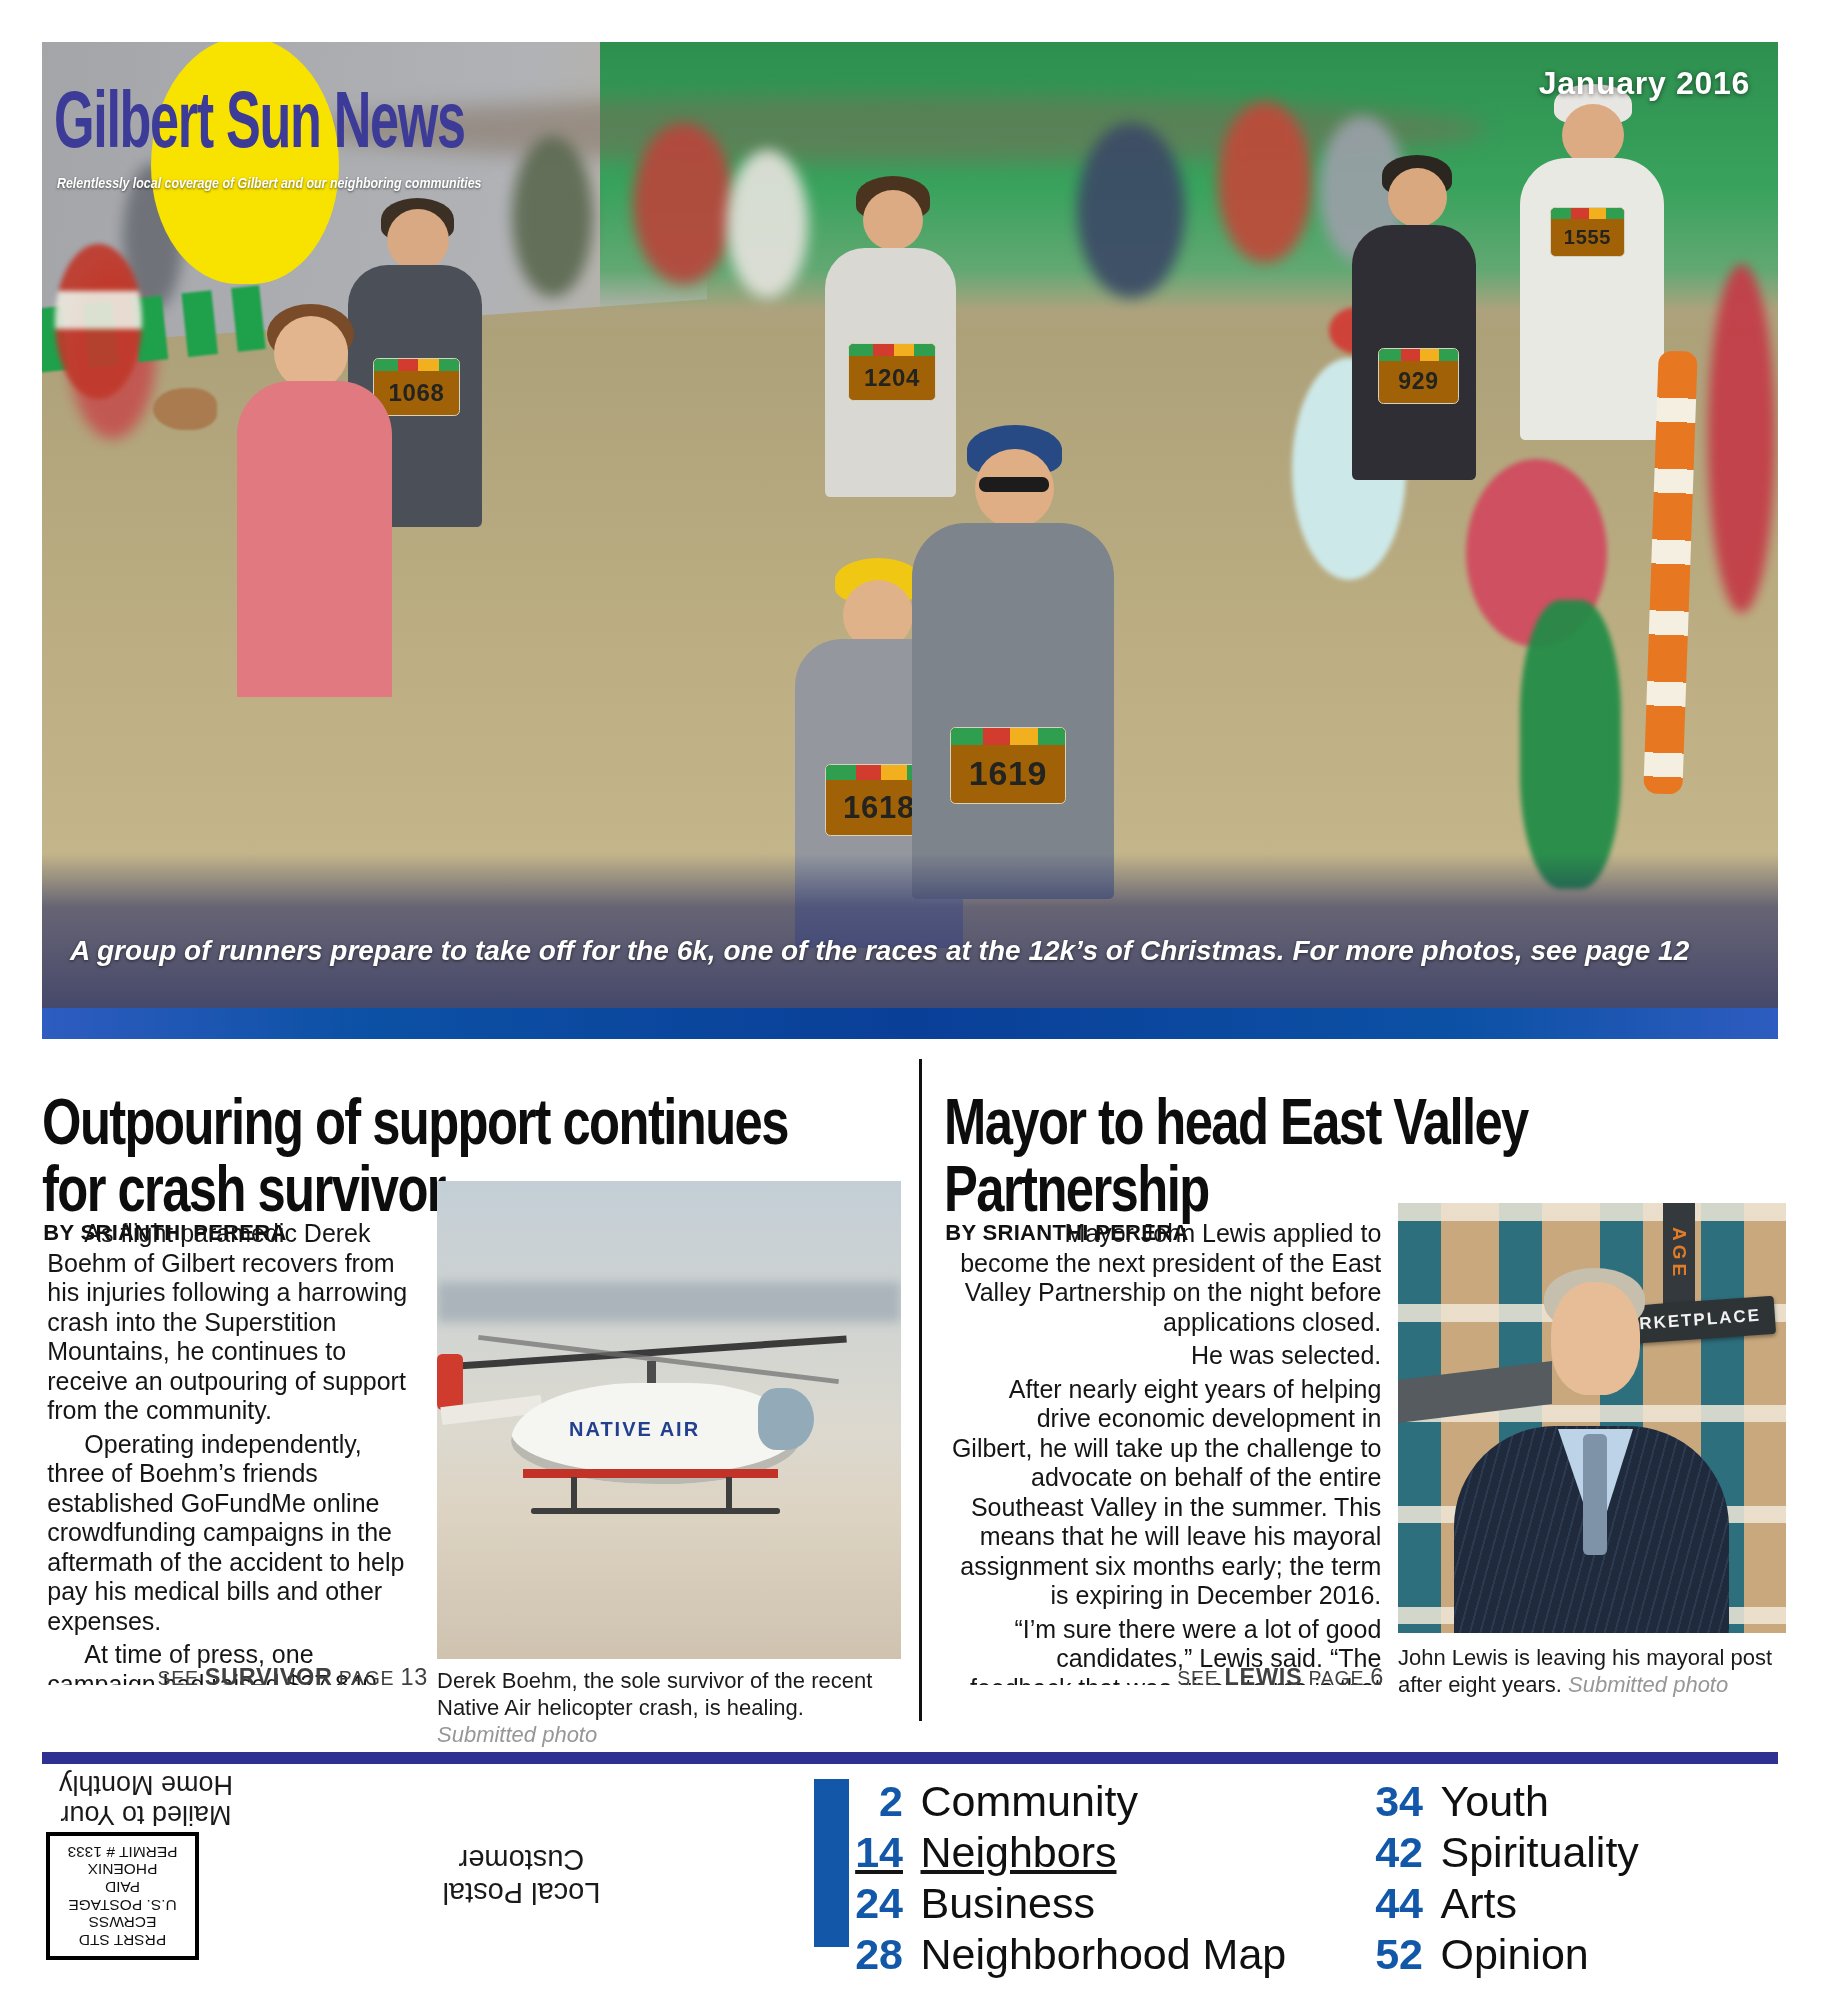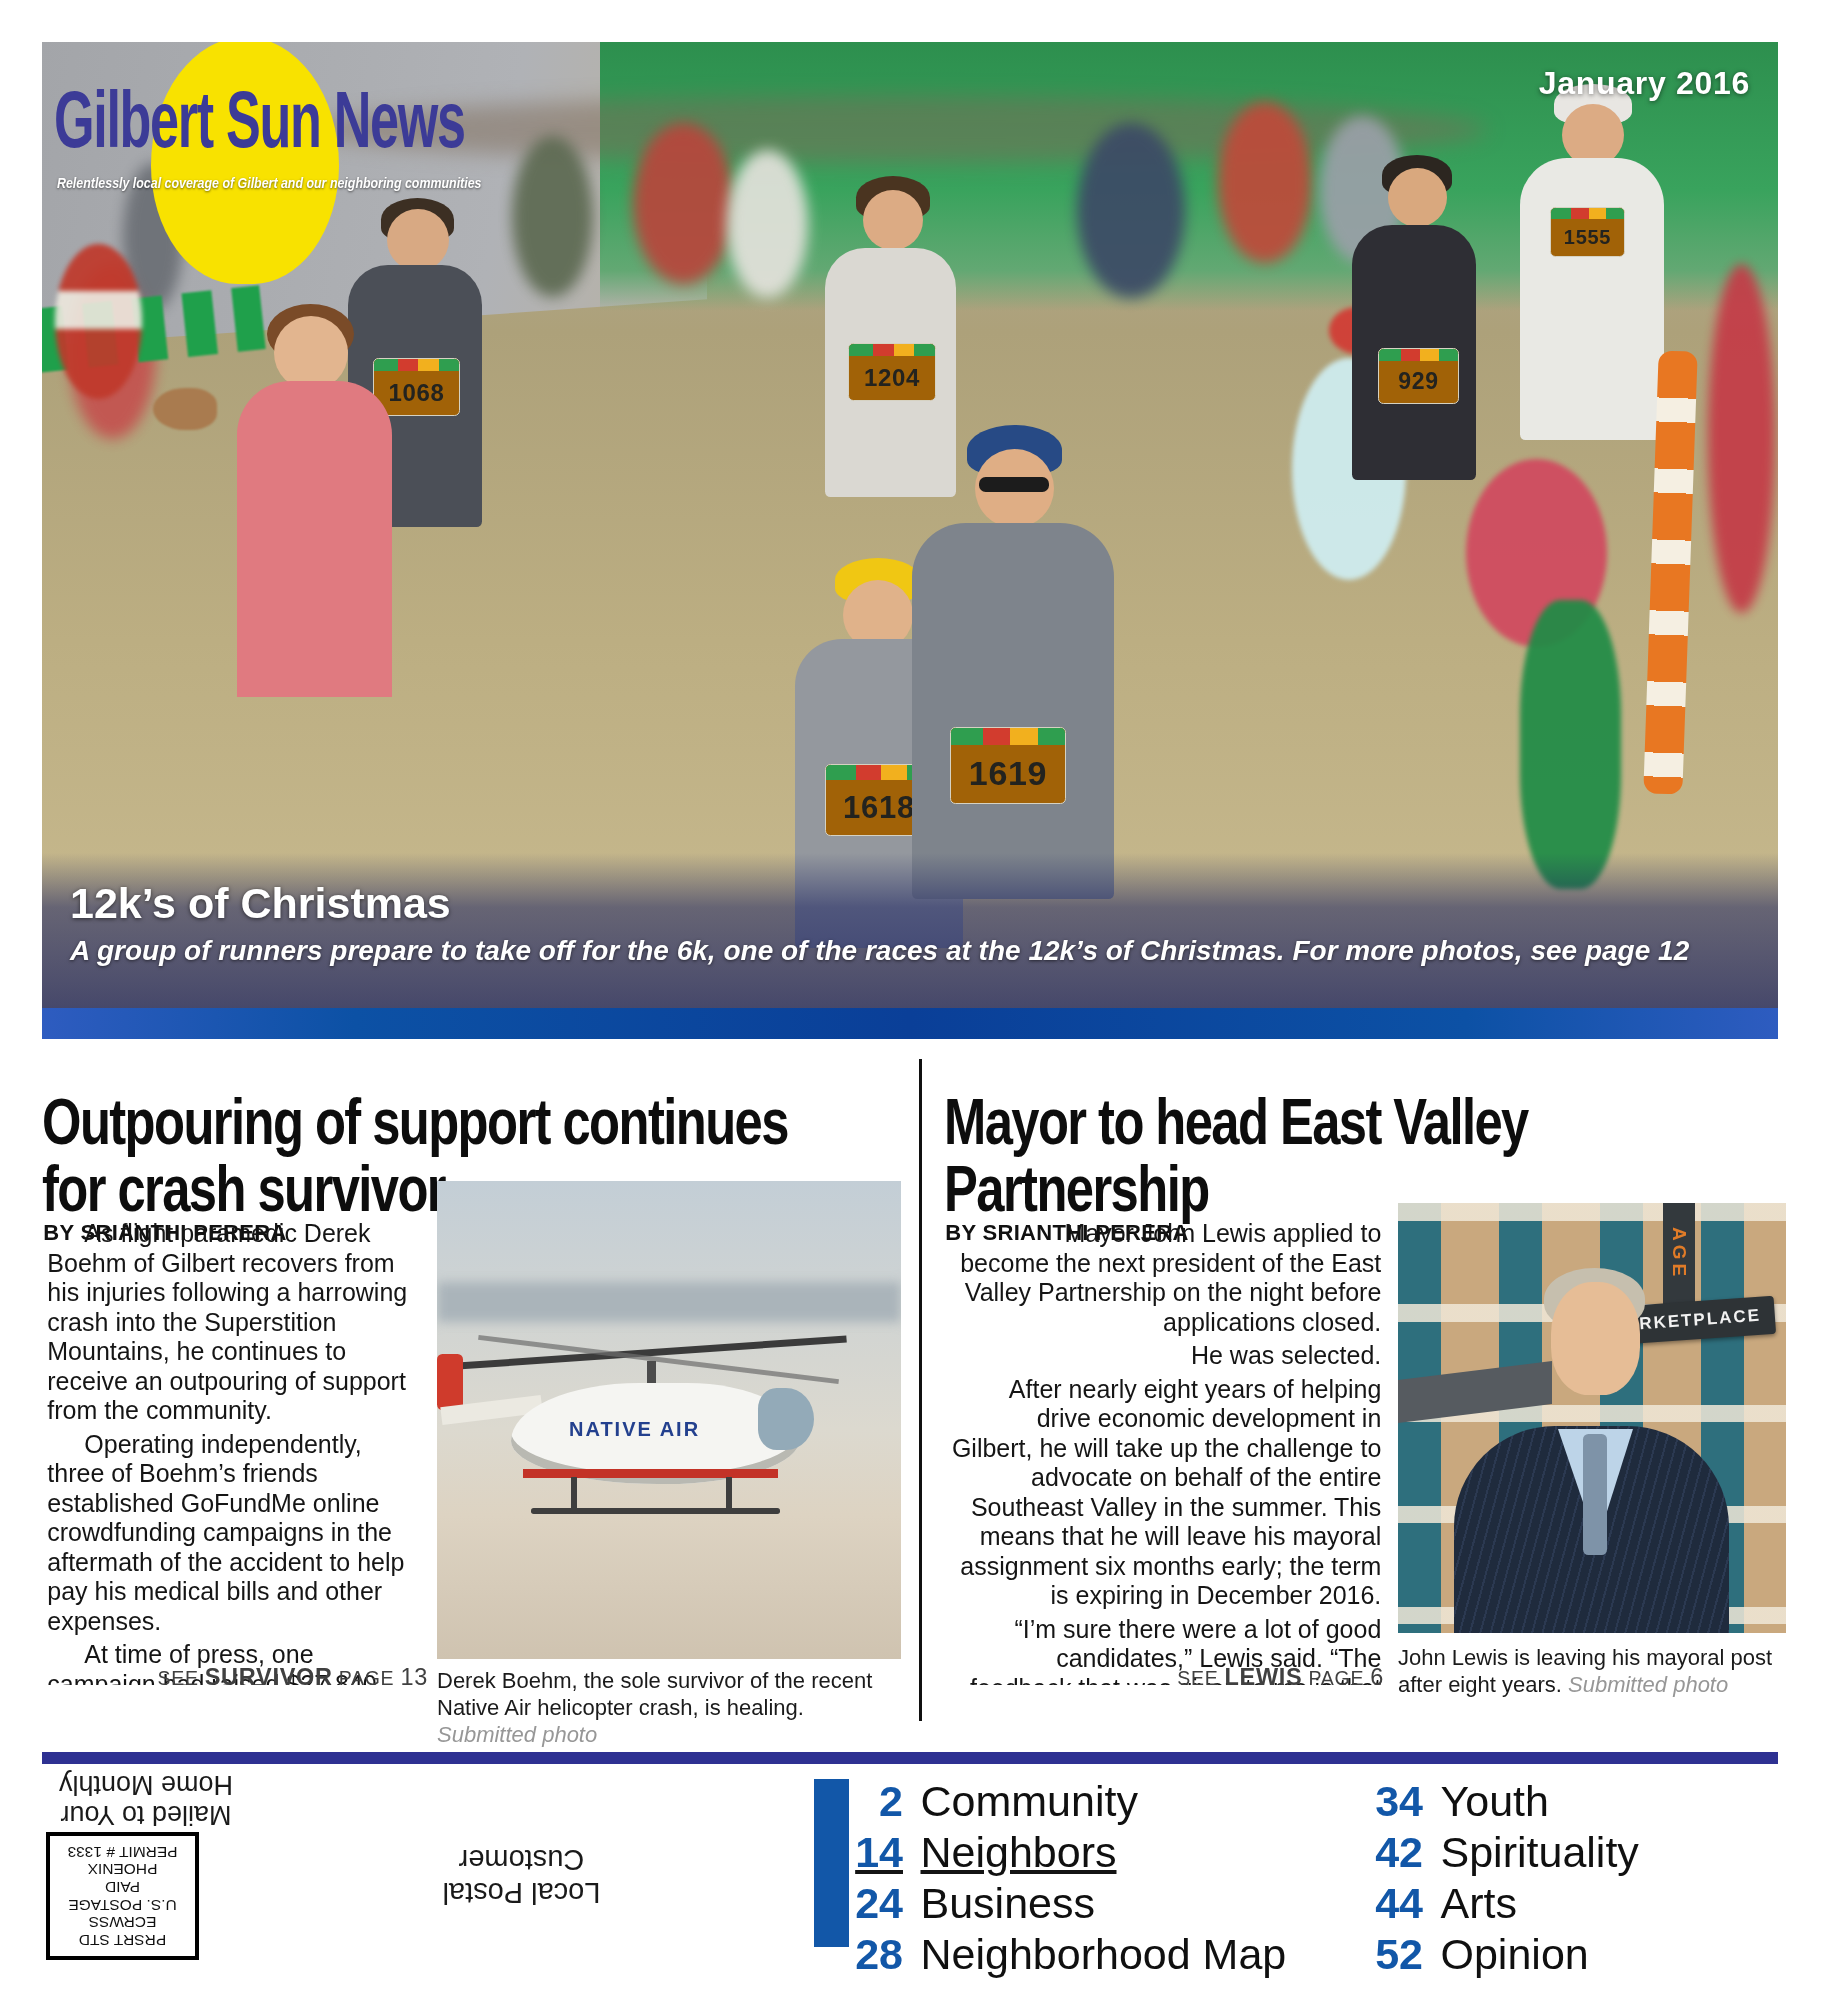--- a/index.html
+++ b/index.html
@@ -210,21 +210,20 @@
 
     <div class="issue-date">January 2016</div>
 
     <div class="masthead">
       <div class="sun"></div>
       <div class="mast-title">Gilbert Sun News</div>
       <div class="mast-tagline">Relentlessly local coverage of Gilbert and our neighboring communities</div>
     </div>
 
     <div class="hero-overlay">
-      <div class="overlay-title">12k’s of Christmas</div>
       <div class="overlay-caption">A group of runners prepare to take off for the 6k, one of the races at the 12k’s of Christmas. For more photos, see page 12</div>
     </div>
   </div>
 
   <div class="blue-bar"></div>
 
   <div class="articles">
 
     <article class="art art-left">
       <h1 class="headline">Outpouring of support continues for crash survivor</h1>

